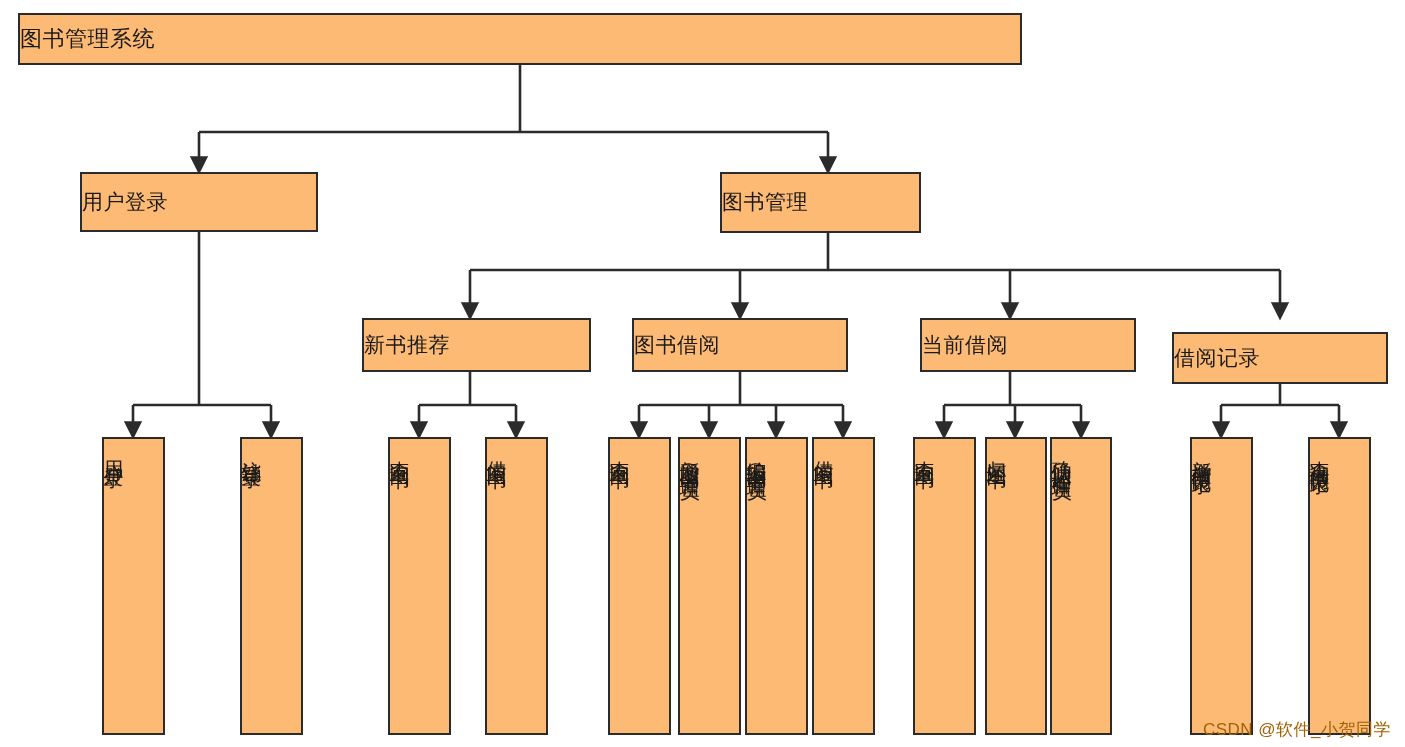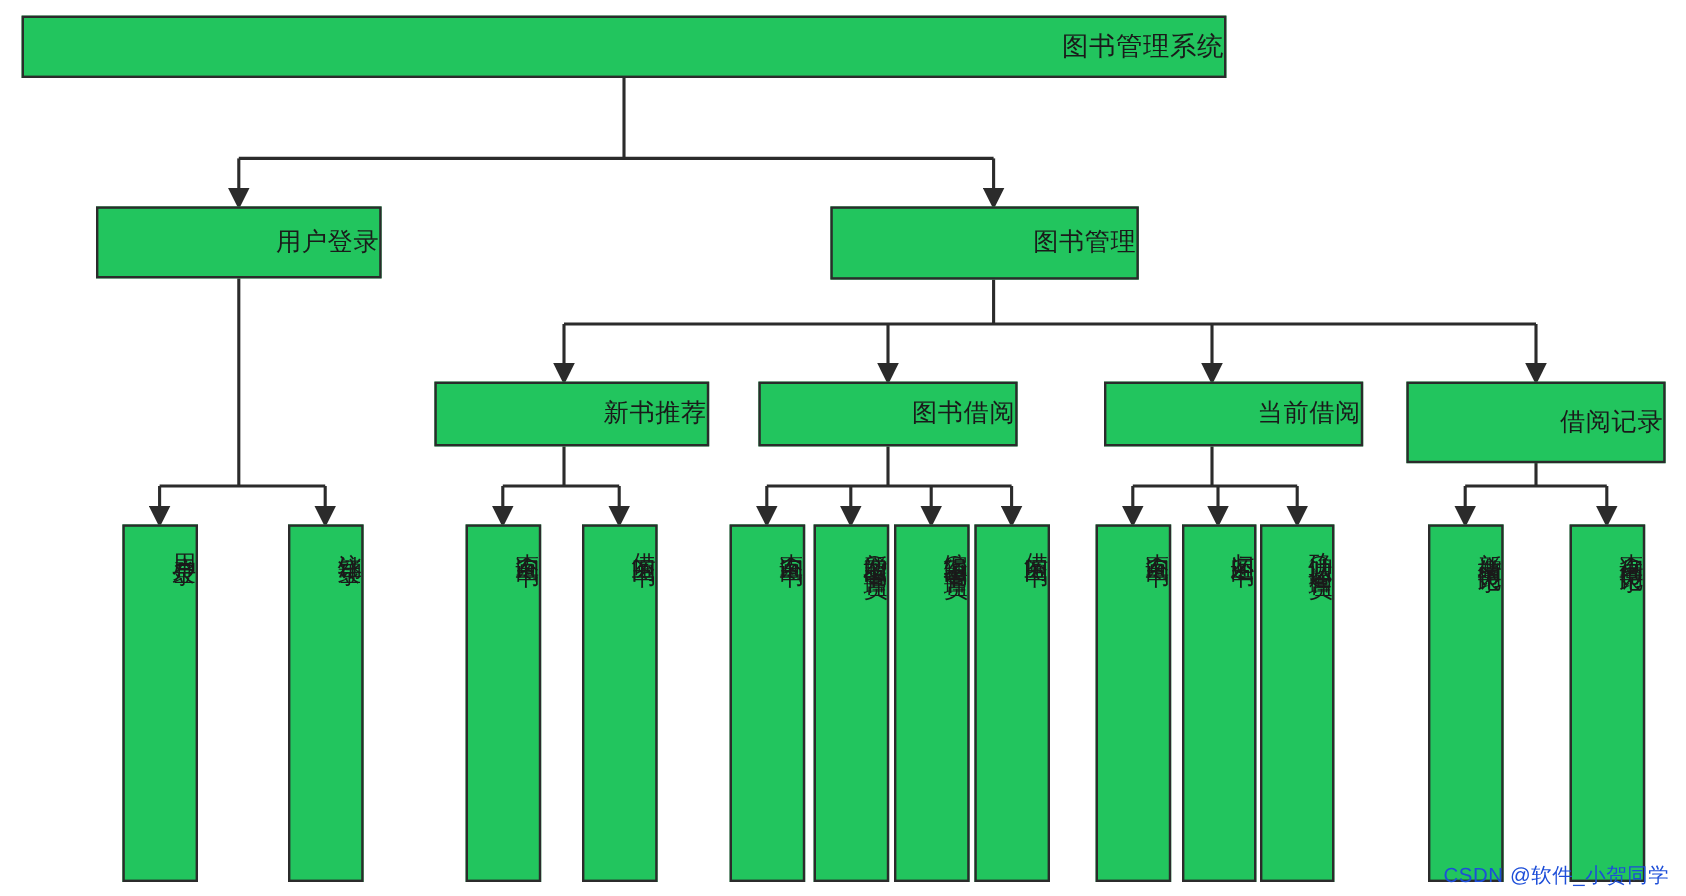--- a/index.html
+++ b/index.html
@@ -14,24 +14,24 @@
     position: relative;
     width: 1405px;
     height: 747px;
     background: #ffffff;
     overflow: hidden;
   }
   .node {
     position: absolute;
     box-sizing: border-box;
     border: 2.5px solid #2b2b2b;
-    background: #22c55e;
+    background: #fdba74;
     display: flex;
     align-items: center;
-    justify-content: flex-end;
+    justify-content: flex-start;
     color: #1a1a1a;
   }
   .node .label {
     display: block;
     text-align: center;
     line-height: 1.25;
   }
   .node.horizontal .label {
     font-size: 21px;
     letter-spacing: 0.5px;
@@ -61,21 +61,21 @@
   .wire {
     stroke: #2b2b2b;
     stroke-width: 2.6;
     fill: none;
   }
   .watermark {
     position: absolute;
     right: 14px;
     bottom: 6px;
     font-size: 17px;
-    color: #1d4ed8;
+    color: #a16207;
     white-space: nowrap;
     letter-spacing: 0.5px;
   }
 </style>
 </head>
 <body>
 
 <div id="canvas">
 
   <svg class="wires" viewBox="0 0 1405 747">
@@ -122,35 +122,35 @@
   </svg>
 
   <div class="node horizontal root" style="left:18px; top:13px; width:1004px; height:52px;">
     <span class="label">图书管理系统</span>
   </div>
 
   <div id="level1-layer">
       <div class="node horizontal" style="left: 80px; top: 172px; width: 238px; height: 60px;">
         <span class="label">用户登录</span>
       </div>
-      <div class="node horizontal" style="left: 692px; top: 172px; width: 257px; height: 61px;">
+      <div class="node horizontal" style="left: 720px; top: 172px; width: 201px; height: 61px;">
         <span class="label">图书管理</span>
       </div>
     </div>
   <div id="level2-layer">
       <div class="node horizontal" style="left: 362px; top: 318px; width: 229px; height: 54px;">
         <span class="label">新书推荐</span>
       </div>
       <div class="node horizontal" style="left: 632px; top: 318px; width: 216px; height: 54px;">
         <span class="label">图书借阅</span>
       </div>
       <div class="node horizontal" style="left: 920px; top: 318px; width: 216px; height: 54px;">
         <span class="label">当前借阅</span>
       </div>
-      <div class="node horizontal" style="left: 1172px; top: 318px; width: 216px; height: 68px; padding-left: 17px;">
+      <div class="node horizontal" style="left: 1172px; top: 332px; width: 216px; height: 52px;">
         <span class="label">借阅记录</span>
       </div>
     </div>
   <div id="leaf-layer">
       <div class="node vertical" style="left: 102px; top: 437px; width: 63px; height: 298px;">
         <span class="label">用户登录</span>
       </div>
       <div class="node vertical" style="left: 240px; top: 437px; width: 63px; height: 298px;">
         <span class="label">注销登录</span>
       </div>

